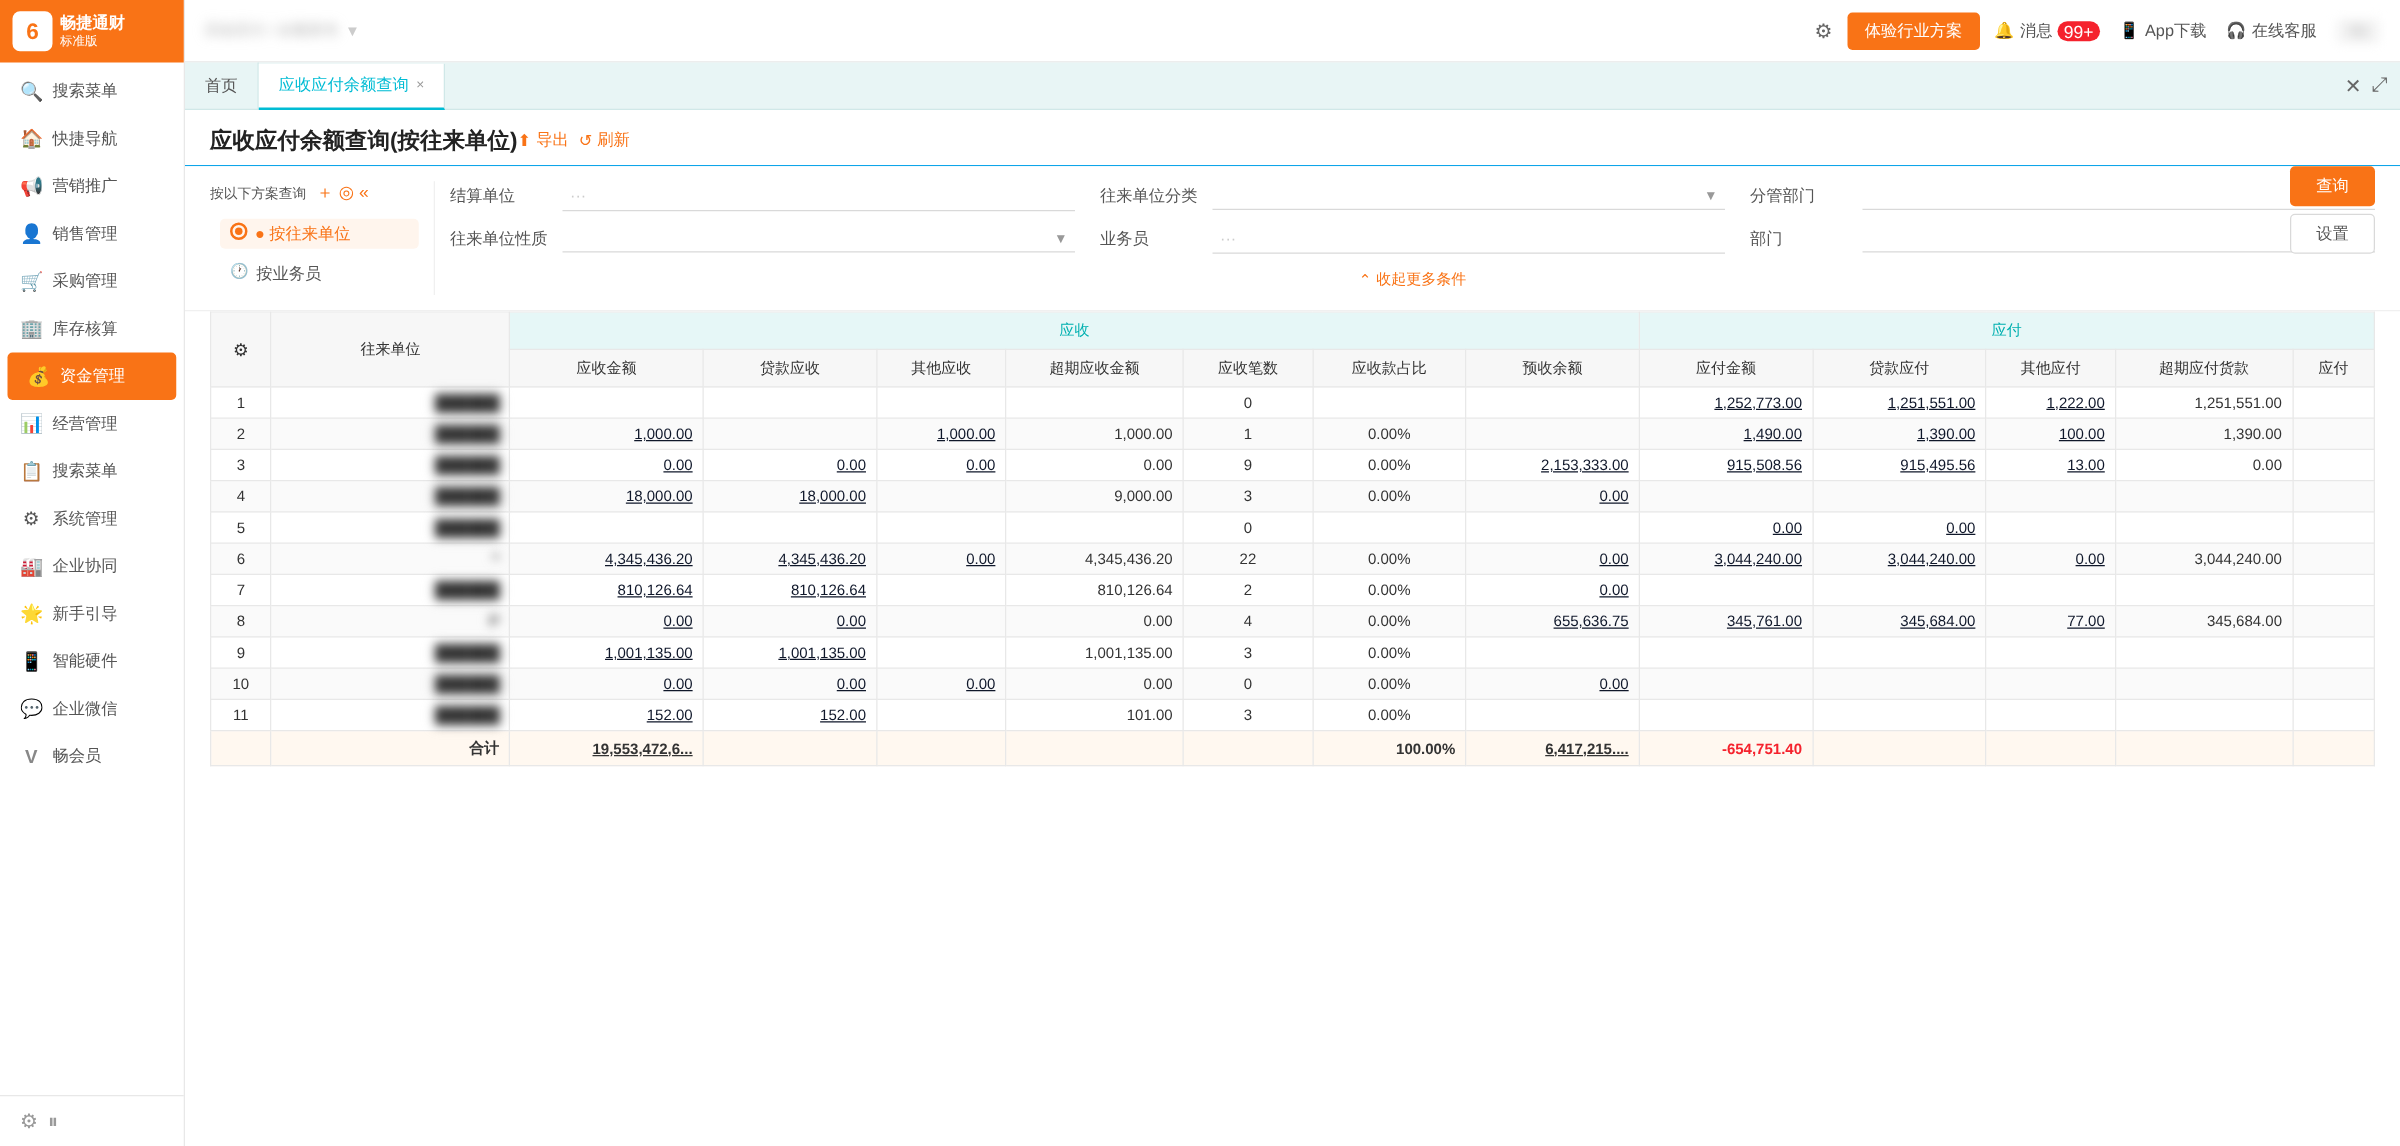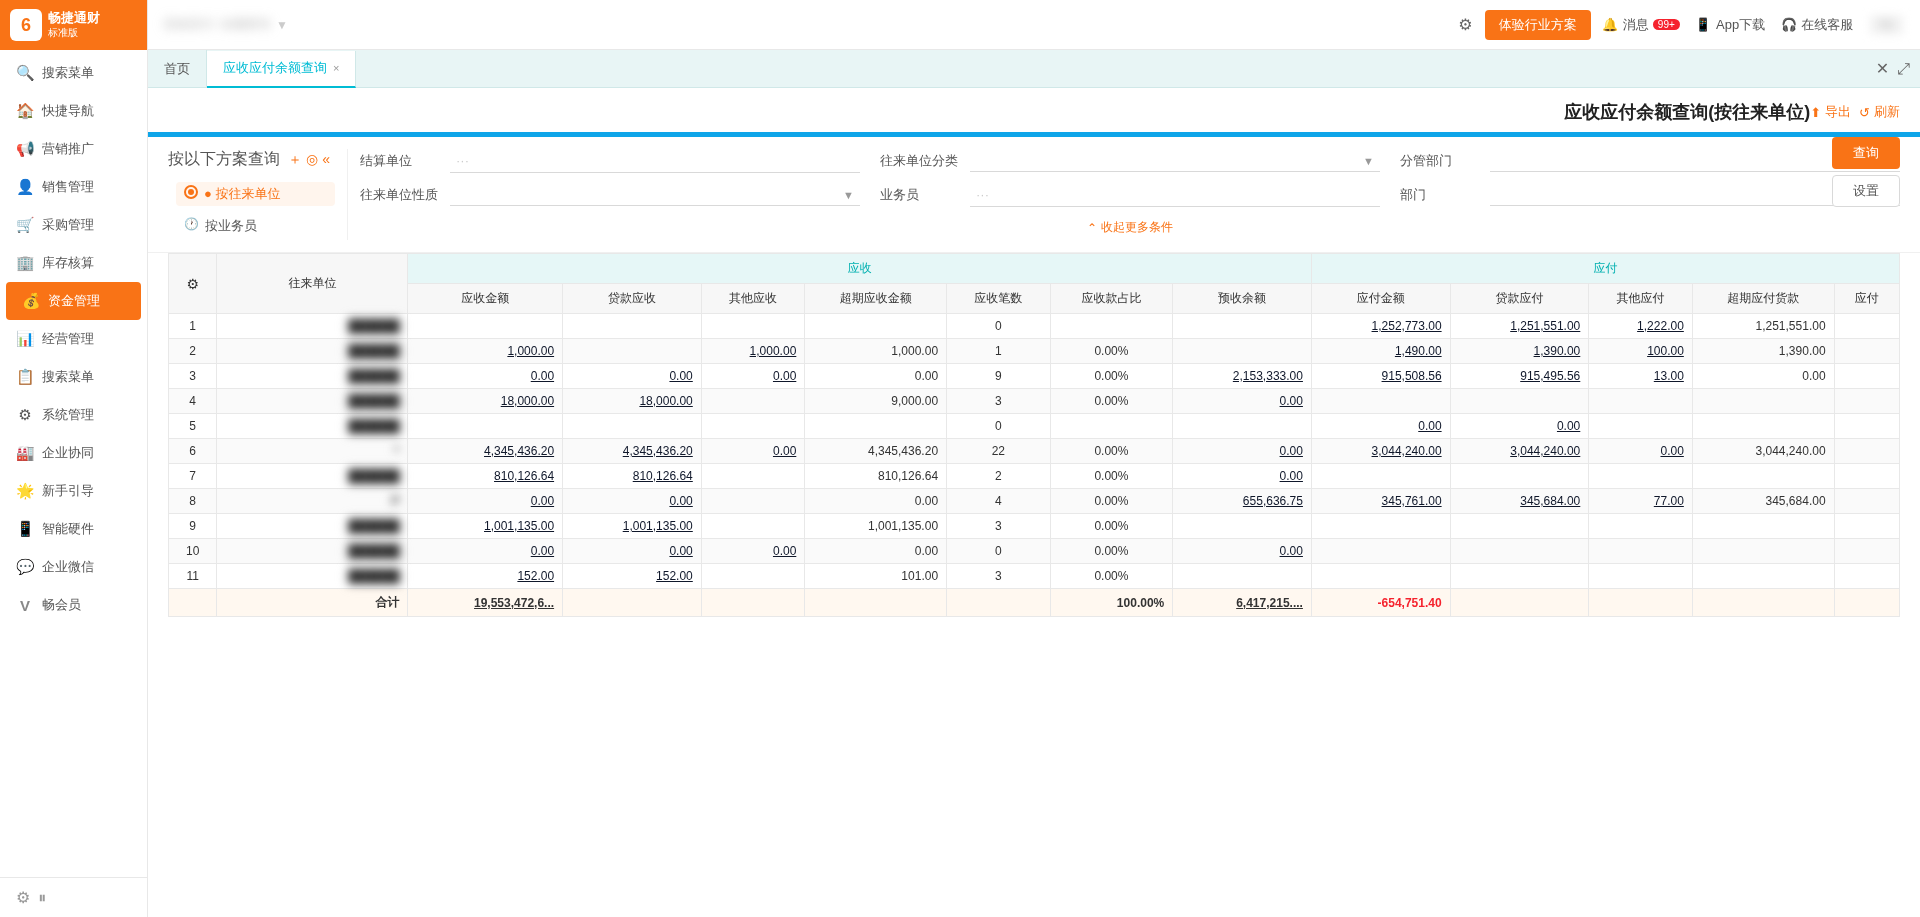--- a/index.html
+++ b/index.html
@@ -26,44 +26,44 @@
     
     
     .top-header { height: 50px; background: #fff; display: flex; align-items: center; padding: 0 16px; border-bottom: 1px solid #e8e8e8; gap: 12px; }
     .breadcrumb-nav { display: flex; align-items: center; gap: 6px; flex: 1; }
     .breadcrumb-text { color: #999; font-size: 12px; }
     .breadcrumb-arrow { color: #ccc; font-size: 12px; }
     .top-header-gear { font-size: 16px; color: #666; cursor: pointer; }
     .promo-btn { background: #f97316; color: #fff; border: none; border-radius: 4px; padding: 6px 14px; font-size: 13px; cursor: pointer; }
     .top-right { display: flex; align-items: center; gap: 16px; margin-left: auto; }
     .top-right-item { display: flex; align-items: center; gap: 4px; cursor: pointer; color: #555; font-size: 13px; }
-    .badge { background: #f5222d; color: #fff; border-radius: 10px; padding: 0 5px; font-size: 10px; min-width: 18px; text-align: center; }
+    .badge { background: #f5222d; color: #fff; border-radius: 10px; padding: 0 5px; font-size: 14px; min-width: 18px; text-align: center; }
     .username-area { background: #f5f5f5; border-radius: 4px; padding: 3px 10px; font-size: 12px; color: #666; }
     
     
     .tab-bar { background: #e8f5f5; display: flex; align-items: center; border-bottom: 1px solid #d0e8e8; height: 38px; }
     .tab-item { padding: 0 16px; height: 100%; display: flex; align-items: center; cursor: pointer; font-size: 13px; color: #555; border-right: 1px solid #d0e8e8; }
     .tab-item.active { background: #fff; color: #00bcd4; border-bottom: 2px solid #00bcd4; margin-bottom: -1px; }
     .tab-close { margin-left: 6px; color: #999; font-size: 11px; }
     .tab-bar-actions { margin-left: auto; display: flex; align-items: center; padding: 0 10px; gap: 8px; }
     .tab-bar-icon { font-size: 16px; color: #666; cursor: pointer; }
     
     
     .page-area { flex: 1; overflow: hidden; display: flex; flex-direction: column; background: #fff; }
     
     
-    .page-header { display: flex; align-items: center; justify-content: flex-end; padding: 12px 20px 8px; border-bottom: 5px solid #0ea5e9; }
+    .page-header { display: flex; align-items: center; justify-content: flex-start; padding: 12px 20px 8px; border-bottom: 1px solid #0ea5e9; }
     .page-title { font-size: 18px; font-weight: bold; color: #222; }
     .page-actions { display: flex; gap: 8px; }
     .action-btn { display: flex; align-items: center; gap: 4px; cursor: pointer; color: #f97316; font-size: 13px; border: none; background: none; }
     
     
     .filter-area { padding: 12px 20px; background: #fff; border-bottom: 1px solid #f0f0f0; }
     .filter-schema { display: flex; align-items: center; gap: 8px; margin-bottom: 12px; }
-    .filter-schema-label { color: #555; font-size: 16px; }
+    .filter-schema-label { color: #555; font-size: 11px; }
     .filter-schema-icons { display: flex; gap: 4px; }
     .filter-schema-icon { color: #f97316; font-size: 14px; cursor: pointer; }
     .filter-options { display: flex; gap: 8px; flex-direction: column; padding-left: 8px; }
     .filter-option { display: flex; gap: 6px; cursor: pointer; padding: 3px 8px; border-radius: 4px; font-size: 13px; color: #555; }
     .filter-option.active { background: #fff5ed; color: #f97316; }
     .filter-option .radio-icon { width: 14px; height: 14px; border-radius: 50%; border: 2px solid #f97316; display: flex; align-items: center; justify-content: center; }
     .filter-option.active .radio-icon::after { content: ''; width: 6px; height: 6px; border-radius: 50%; background: #f97316; }
     .filter-grid { display: grid; grid-template-columns: 1fr 1fr 1fr; gap: 10px 20px; margin-bottom: 8px; }
     .filter-row { display: flex; align-items: center; justify-content: center; }
     .filter-label { color: #555; font-size: 13px; width: 90px; flex-shrink: 0; }

